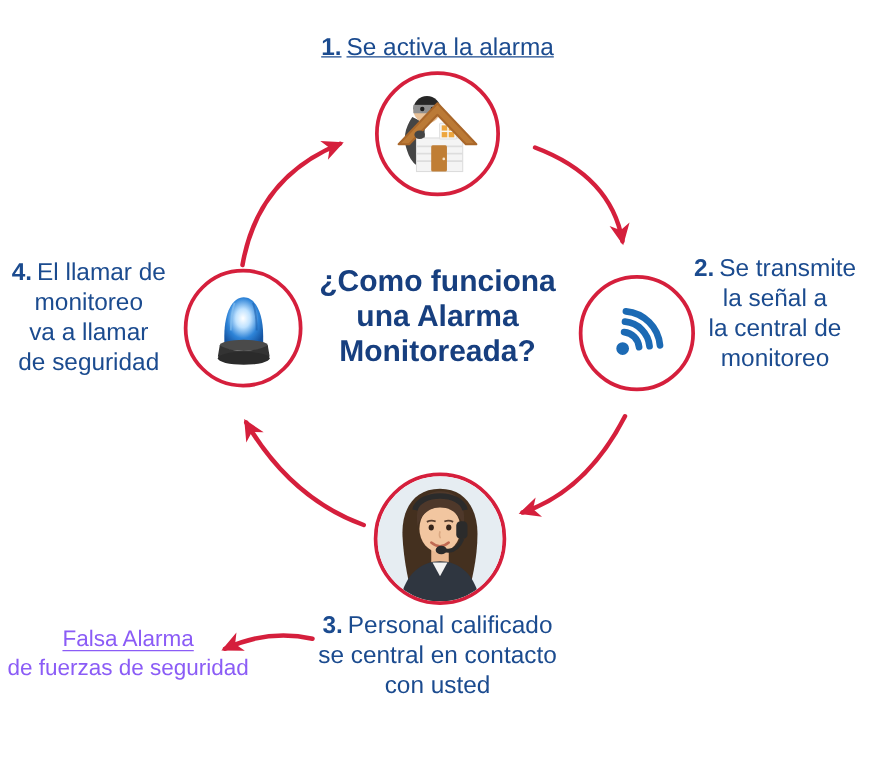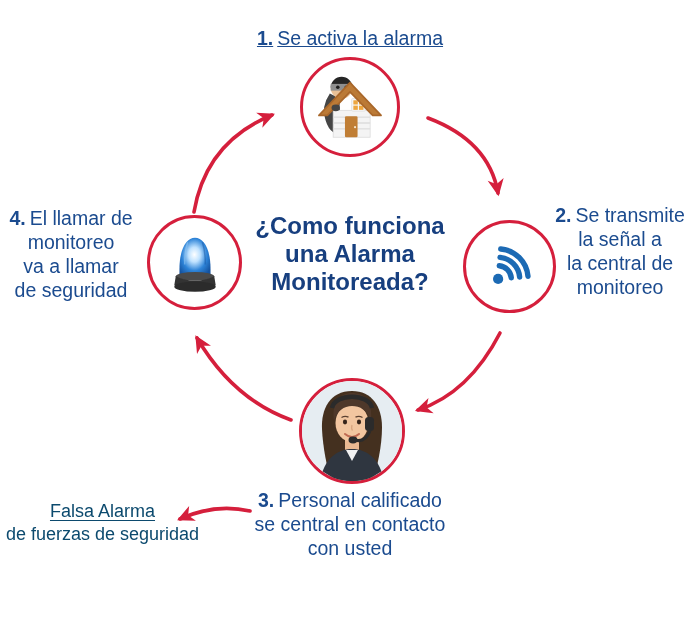--- a/index.html
+++ b/index.html
@@ -10,21 +10,21 @@
   .abs{position:absolute;}
   .step-label{color:#1b4b8f;font-size:19.5px;line-height:24px;text-align:center;}
   .step-label .num{font-weight:700;margin-right:4px;}
   .center-title{
     color:#173f7f;font-weight:700;font-size:24px;line-height:28px;text-align:center;
   }
   .node{
     position:absolute;border:3.5px solid #d51f3c;border-radius:50%;background:#fff;
     display:flex;align-items:center;justify-content:center;box-sizing:border-box;overflow:hidden;
   }
-  .false-alarm{color:#0c4a6e;font-size:18px;line-height:23px;text-align:center;}
+  .false-alarm{color:#8b5cf6;font-size:18px;line-height:23px;text-align:center;}
   .false-alarm .fa-title{text-decoration:underline;text-underline-offset:3px;}
   svg{display:block;}
   #arrow-layer{position:absolute;left:0;top:0;pointer-events:none;}
 </style>
 </head>
 <body>
 
 <div id="canvas">
 
   <svg id="arrow-layer" width="700" height="626" viewBox="0 0 700 626">

